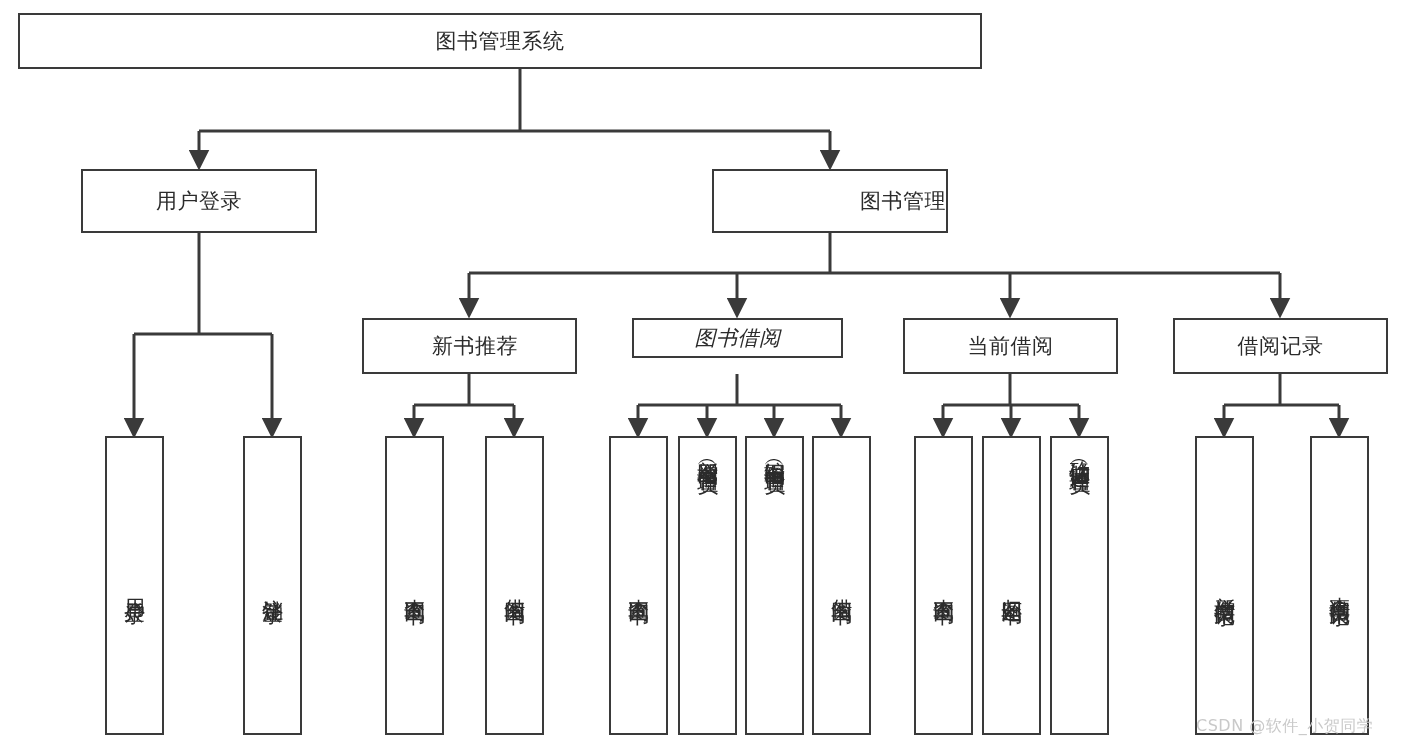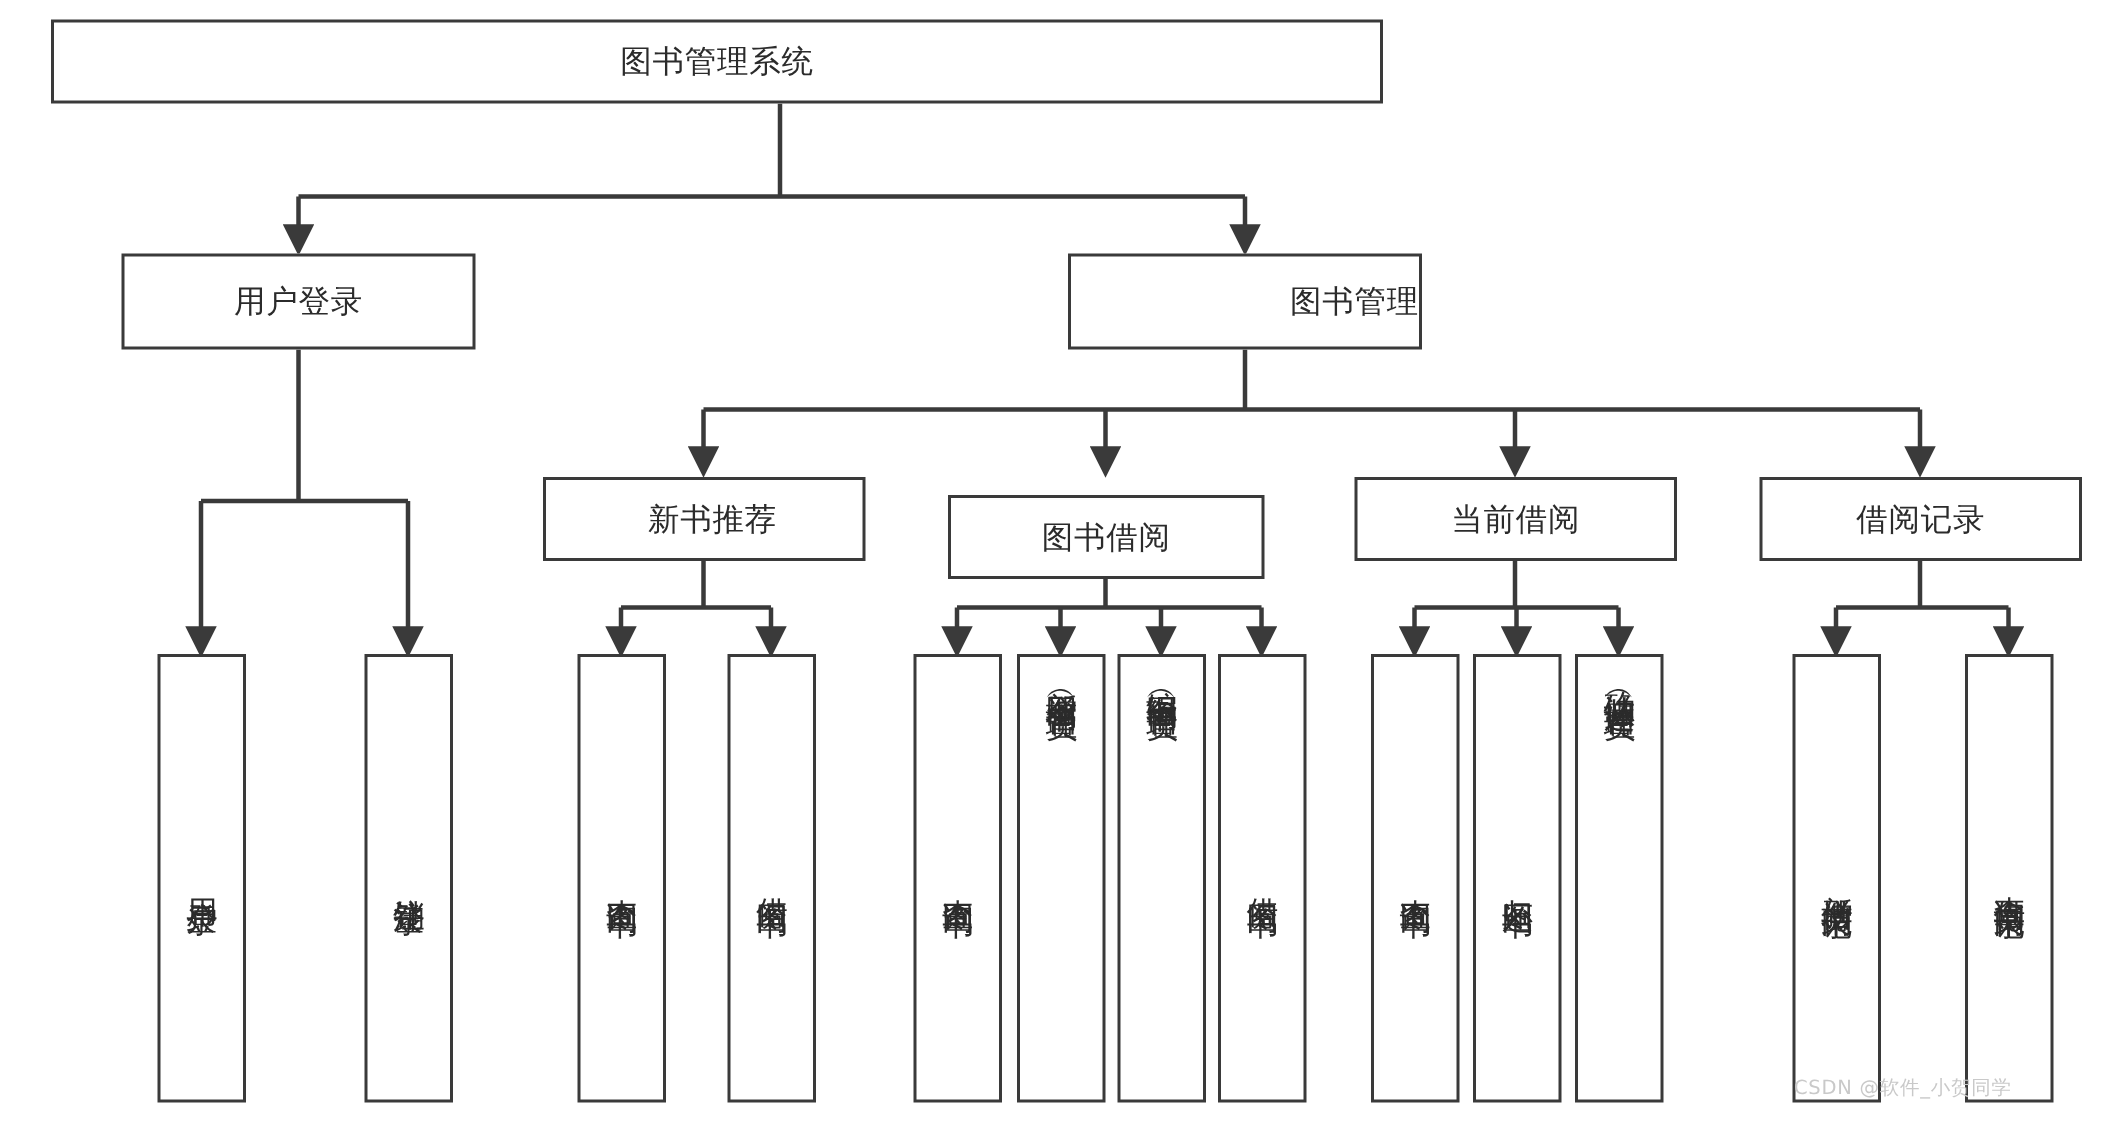--- a/index.html
+++ b/index.html
@@ -54,21 +54,21 @@
     letter-spacing: 2px;
     white-space: nowrap;
     text-align: center;
   }
   .node.vert.toplabel {
     align-items: flex-start;
   }
   .watermark {
     position: absolute;
     color: #c9c9c9;
-    font-size: 13px;
+    font-size: 16px;
     white-space: nowrap;
     letter-spacing: 0.5px;
   }
 </style>
 </head>
 <body>
 
 <div id="canvas">
 
   <svg class="wires" viewBox="0 0 1405 747" xmlns="http://www.w3.org/2000/svg">
@@ -115,35 +115,35 @@
       <path d="M 1011 405 L 1011 428" marker-end="url(#arrow)"></path>
       <path d="M 1079 405 L 1079 428" marker-end="url(#arrow)"></path>
 
       <path d="M 1280 374 L 1280 405"></path>
       <path d="M 1224 405 L 1339 405"></path>
       <path d="M 1224 405 L 1224 428" marker-end="url(#arrow)"></path>
       <path d="M 1339 405 L 1339 428" marker-end="url(#arrow)"></path>
     </g>
   </svg>
 
-  <div class="node" style="left:34px; top:13px; width:888px; height:56px;text-align:right;">
+  <div class="node" style="left:18px; top:13px; width:964px; height:56px;text-align:right;">
     <span class="label">图书管理系统</span>
   </div>
 
   <div class="node" style="left:81px; top:169px; width:236px; height:64px;">
     <span class="label">用户登录</span>
   </div>
   <div class="node" style="left:712px; top:169px; width:236px; height:64px;justify-content:flex-end;">
     <span class="label">图书管理</span>
   </div>
 
   <div class="node" style="left:362px; top:318px; width:215px; height:56px;padding-left:11px;">
     <span class="label">新书推荐</span>
   </div>
-  <div class="node" style="left:632px; top:330px; width:211px; height:56px;">
+  <div class="node" style="left:632px; top:318px; width:211px; height:40px;font-style:italic;">
     <span class="label">图书借阅</span>
   </div>
   <div class="node" style="left:1173px; top:318px; width:215px; height:56px;">
     <span class="label">借阅记录</span>
   </div>
   <div class="node" style="left:903px; top:318px; width:215px; height:56px;">
     <span class="label">当前借阅</span>
   </div>
 
   <div class="node vert" style="left:105px; top:436px; width:59px; height:299px;">

